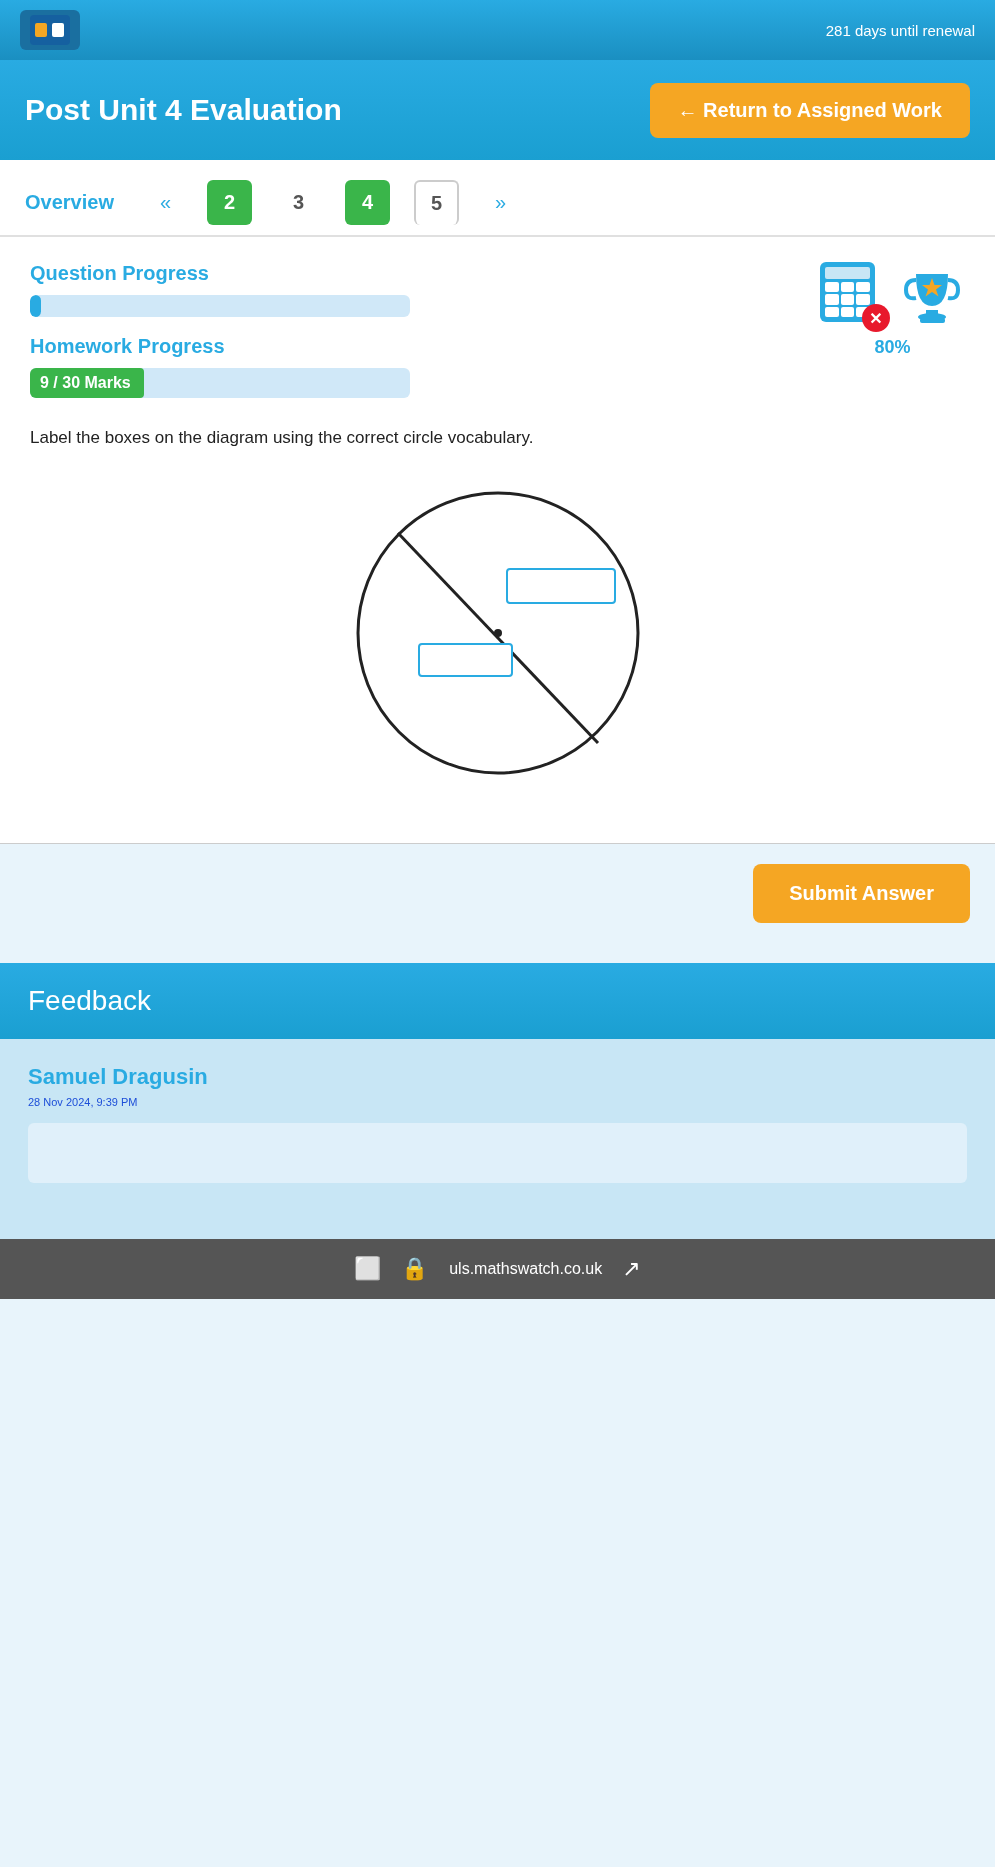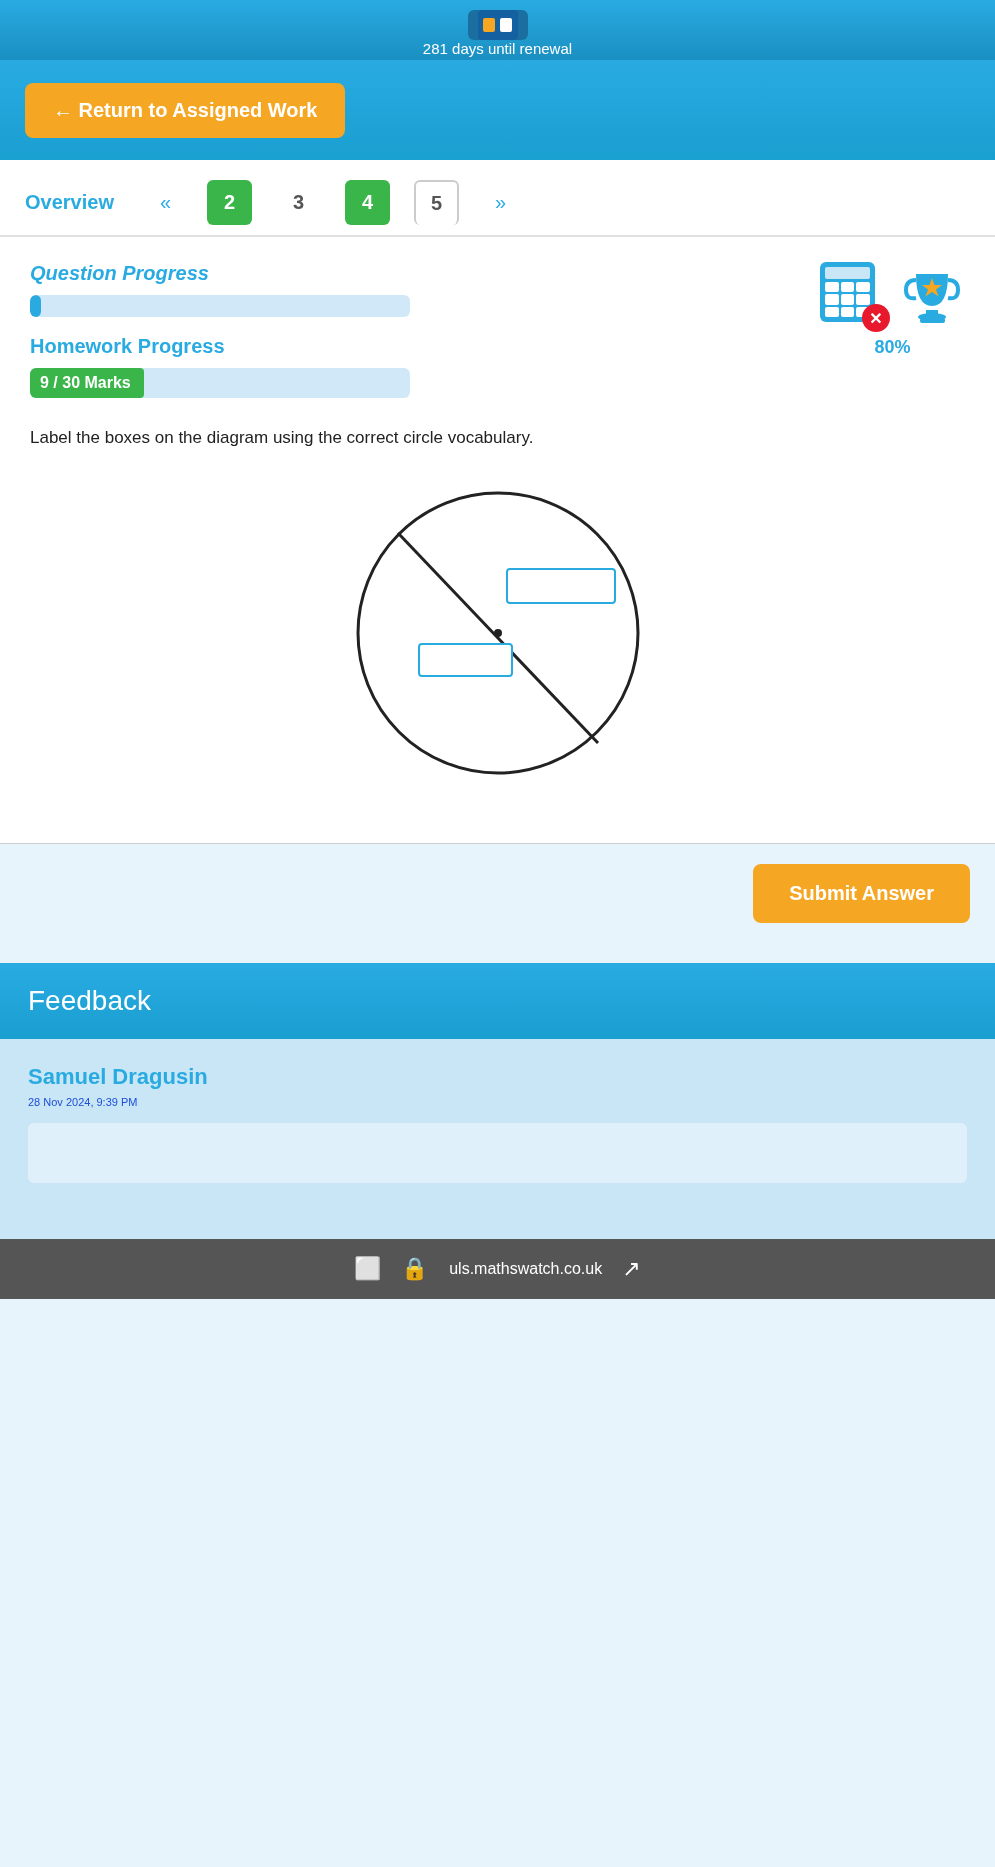--- a/index.html
+++ b/index.html
@@ -12,21 +12,20 @@
     }
 
     
     .top-bar {
       background: linear-gradient(180deg, #29abe2 0%, #1a8fc1 100%);
       display: flex;
       align-items: center;
       justify-content: space-between;
       padding: 10px 20px;
       height: 60px;
-      flex-direction: column;
     }
     .top-bar-logo {
       width: 60px;
       height: 40px;
       background: #1a6fa0;
       border-radius: 6px;
       display: flex;
       align-items: center;
       justify-content: center;
     }
@@ -126,21 +125,20 @@
       align-items: flex-start;
     }
     .progress-left {
       flex: 1;
     }
     .progress-label {
       color: #29abe2;
       font-size: 20px;
       font-weight: bold;
       margin-bottom: 10px;
-      font-style: italic;
     }
     .progress-bar-container {
       background: #d0e8f8;
       border-radius: 6px;
       height: 22px;
       width: 380px;
       margin-bottom: 18px;
       overflow: hidden;
     }
     .progress-bar-fill {
@@ -366,20 +364,21 @@
     <svg width="40" height="30" viewBox="0 0 40 30">
       <rect x="0" y="0" width="40" height="30" rx="4" fill="#1560a0"></rect>
       <rect x="5" y="8" width="12" height="14" rx="2" fill="#f5a623"></rect>
       <rect x="22" y="8" width="12" height="14" rx="2" fill="white"></rect>
     </svg>
   </div>
   <span class="top-bar-renewal">281 days until renewal</span>
 </div>
 
 <div class="header-section">
+  <h1 class="header-title">Post Unit 4 Evaluation</h1>
   <button class="return-btn">← Return to Assigned Work</button>
 </div>
 
 <div class="main-content">
 
   <div class="pagination">
     <span class="page-overview">Overview</span>
     <span class="page-nav">«</span>
     <div class="page-num completed">
       <span>2</span>

